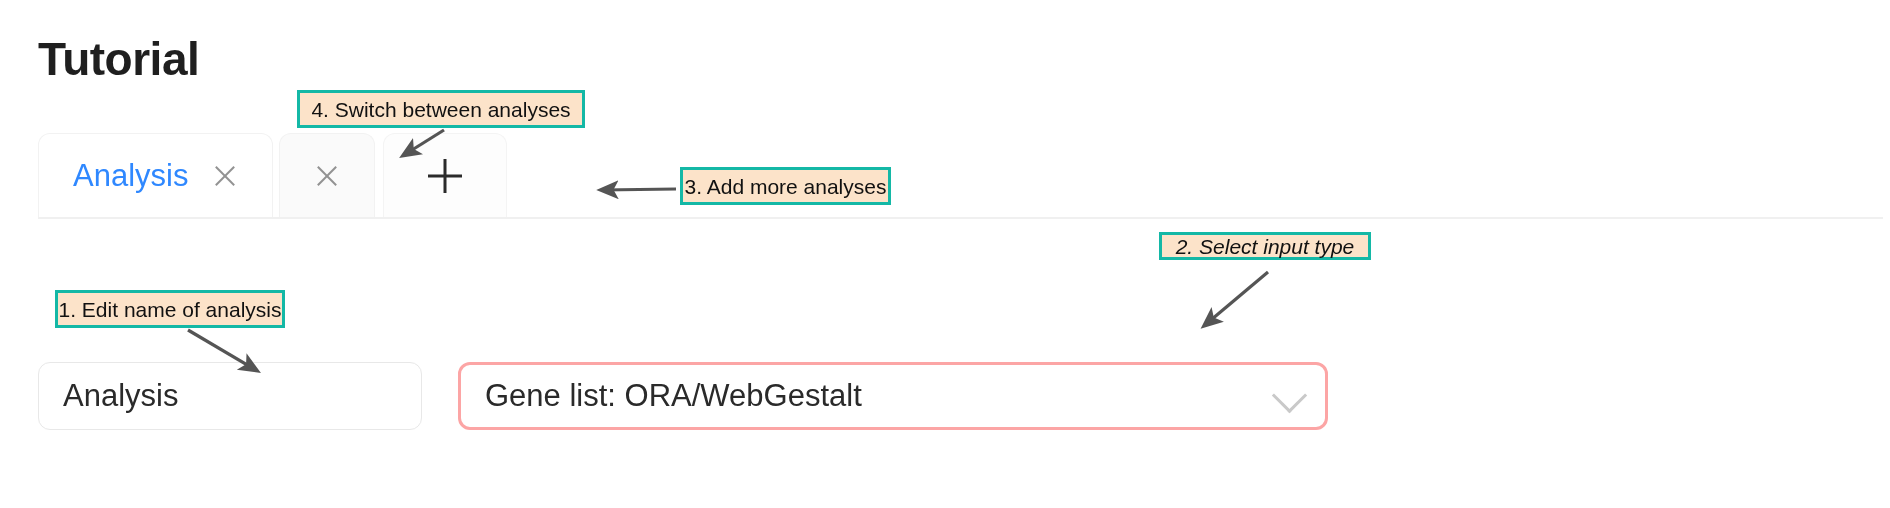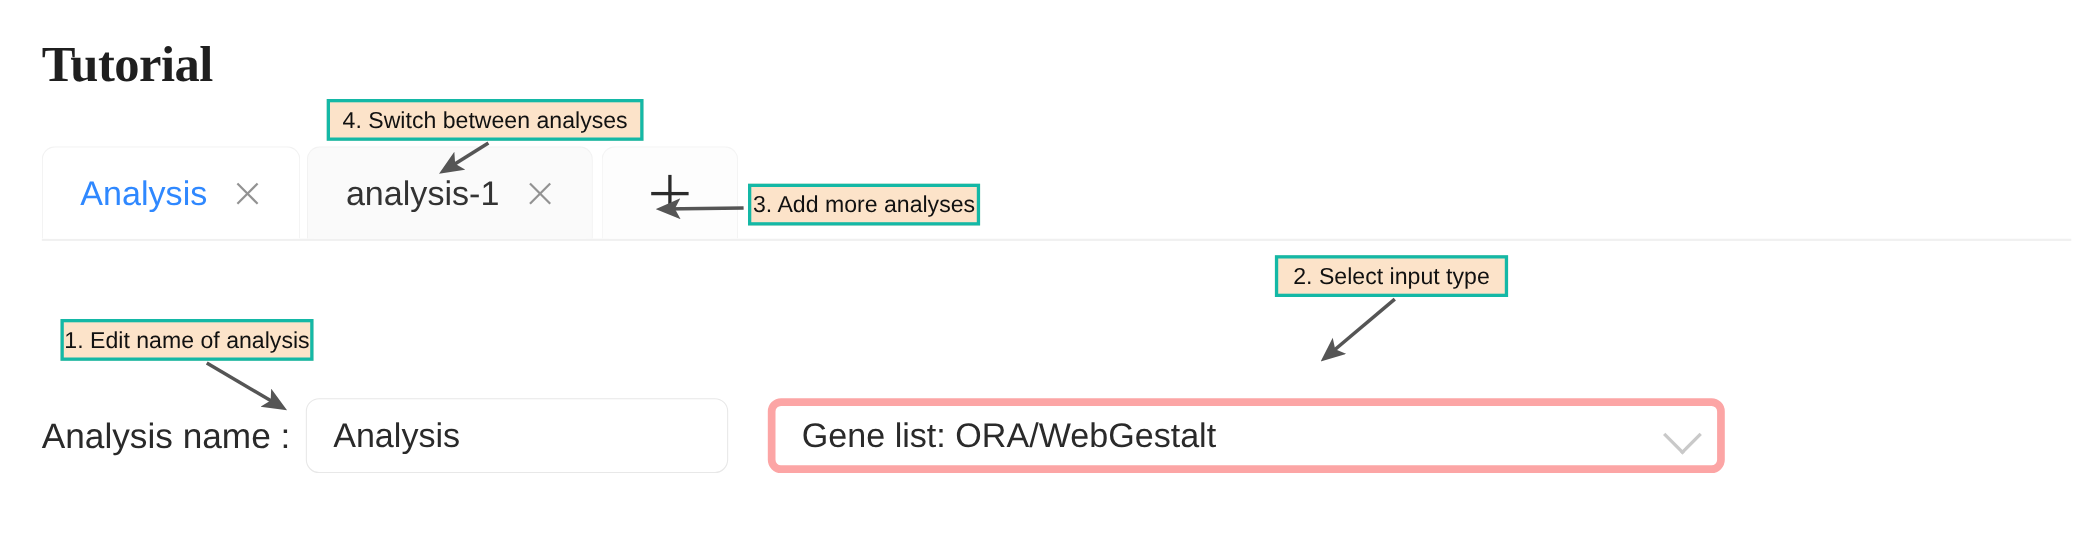--- a/index.html
+++ b/index.html
@@ -21,21 +21,20 @@
   .page-title {
     position: absolute;
     left: 38px;
     top: 36px;
     font-size: 46px;
     font-weight: 600;
     letter-spacing: -0.5px;
     color: #1f1f1f;
     line-height: 1;
     white-space: nowrap;
-    font-family: Liberation Serif, serif;
   }
 
   
   .tab-bar {
     position: absolute;
     left: 38px;
     top: 133px;
     width: 1845px;
     height: 86px;
     display: flex;
@@ -157,21 +156,21 @@
   }
   .select-wrap {
     position: relative;
     width: 870px;
     height: 68px;
   }
   .select-box {
     width: 100%;
     height: 100%;
     box-sizing: border-box;
-    border: 7px solid #fca5a5;
+    border: 3px solid #fca5a5;
     border-radius: 12px;
     background: #ffffff;
     display: flex;
     align-items: center;
     padding: 0 24px;
     font-size: 31px;
     color: #2a2a2a;
     cursor: pointer;
   }
   .chevron-down {
@@ -197,21 +196,21 @@
     font-family: "Liberation Sans", sans-serif;
     display: flex;
     align-items: center;
     justify-content: center;
     box-sizing: border-box;
     white-space: nowrap;
     line-height: 1;
   }
   #callout-4 { left: 297px;  top: 90px;  width: 288px; height: 38px; }
   #callout-3 { left: 680px;  top: 167px; width: 211px; height: 38px; }
-  #callout-2 { left: 1159px; top: 232px; width: 212px; height: 38px; }
+  #callout-2 { left: 1159px; top: 232px; width: 212px; height: 28px; font-style: italic; }
   #callout-1 { left: 55px;   top: 290px; width: 230px; height: 38px; }
 
   .arrow-layer {
     position: absolute;
     left: 0;
     top: 0;
     width: 1890px;
     height: 508px;
     pointer-events: none;
   }
@@ -222,33 +221,31 @@
 <div class="page-title">Tutorial</div>
 
 <div class="tab-bar">
 
   <div class="tab active">
     <span class="tab-label">Analysis</span>
     <span class="tab-close"></span>
   </div>
 
   <div class="tab inactive">
-    <span class="tab-label">analysis-1</span>
     <span class="tab-close"></span>
   </div>
 
   <div class="tab add">
     <span class="plus-icon"></span>
   </div>
 
 </div>
 
 <div class="form-row">
 
-  <span class="field-label">Analysis name :</span>
 
   <input class="text-input" type="text" value="Analysis" style="">
 
   <span class="gap"></span>
 
 
   <span class="select-wrap">
     <span class="select-box">
       <span>Gene list: ORA/WebGestalt</span>
     </span>

